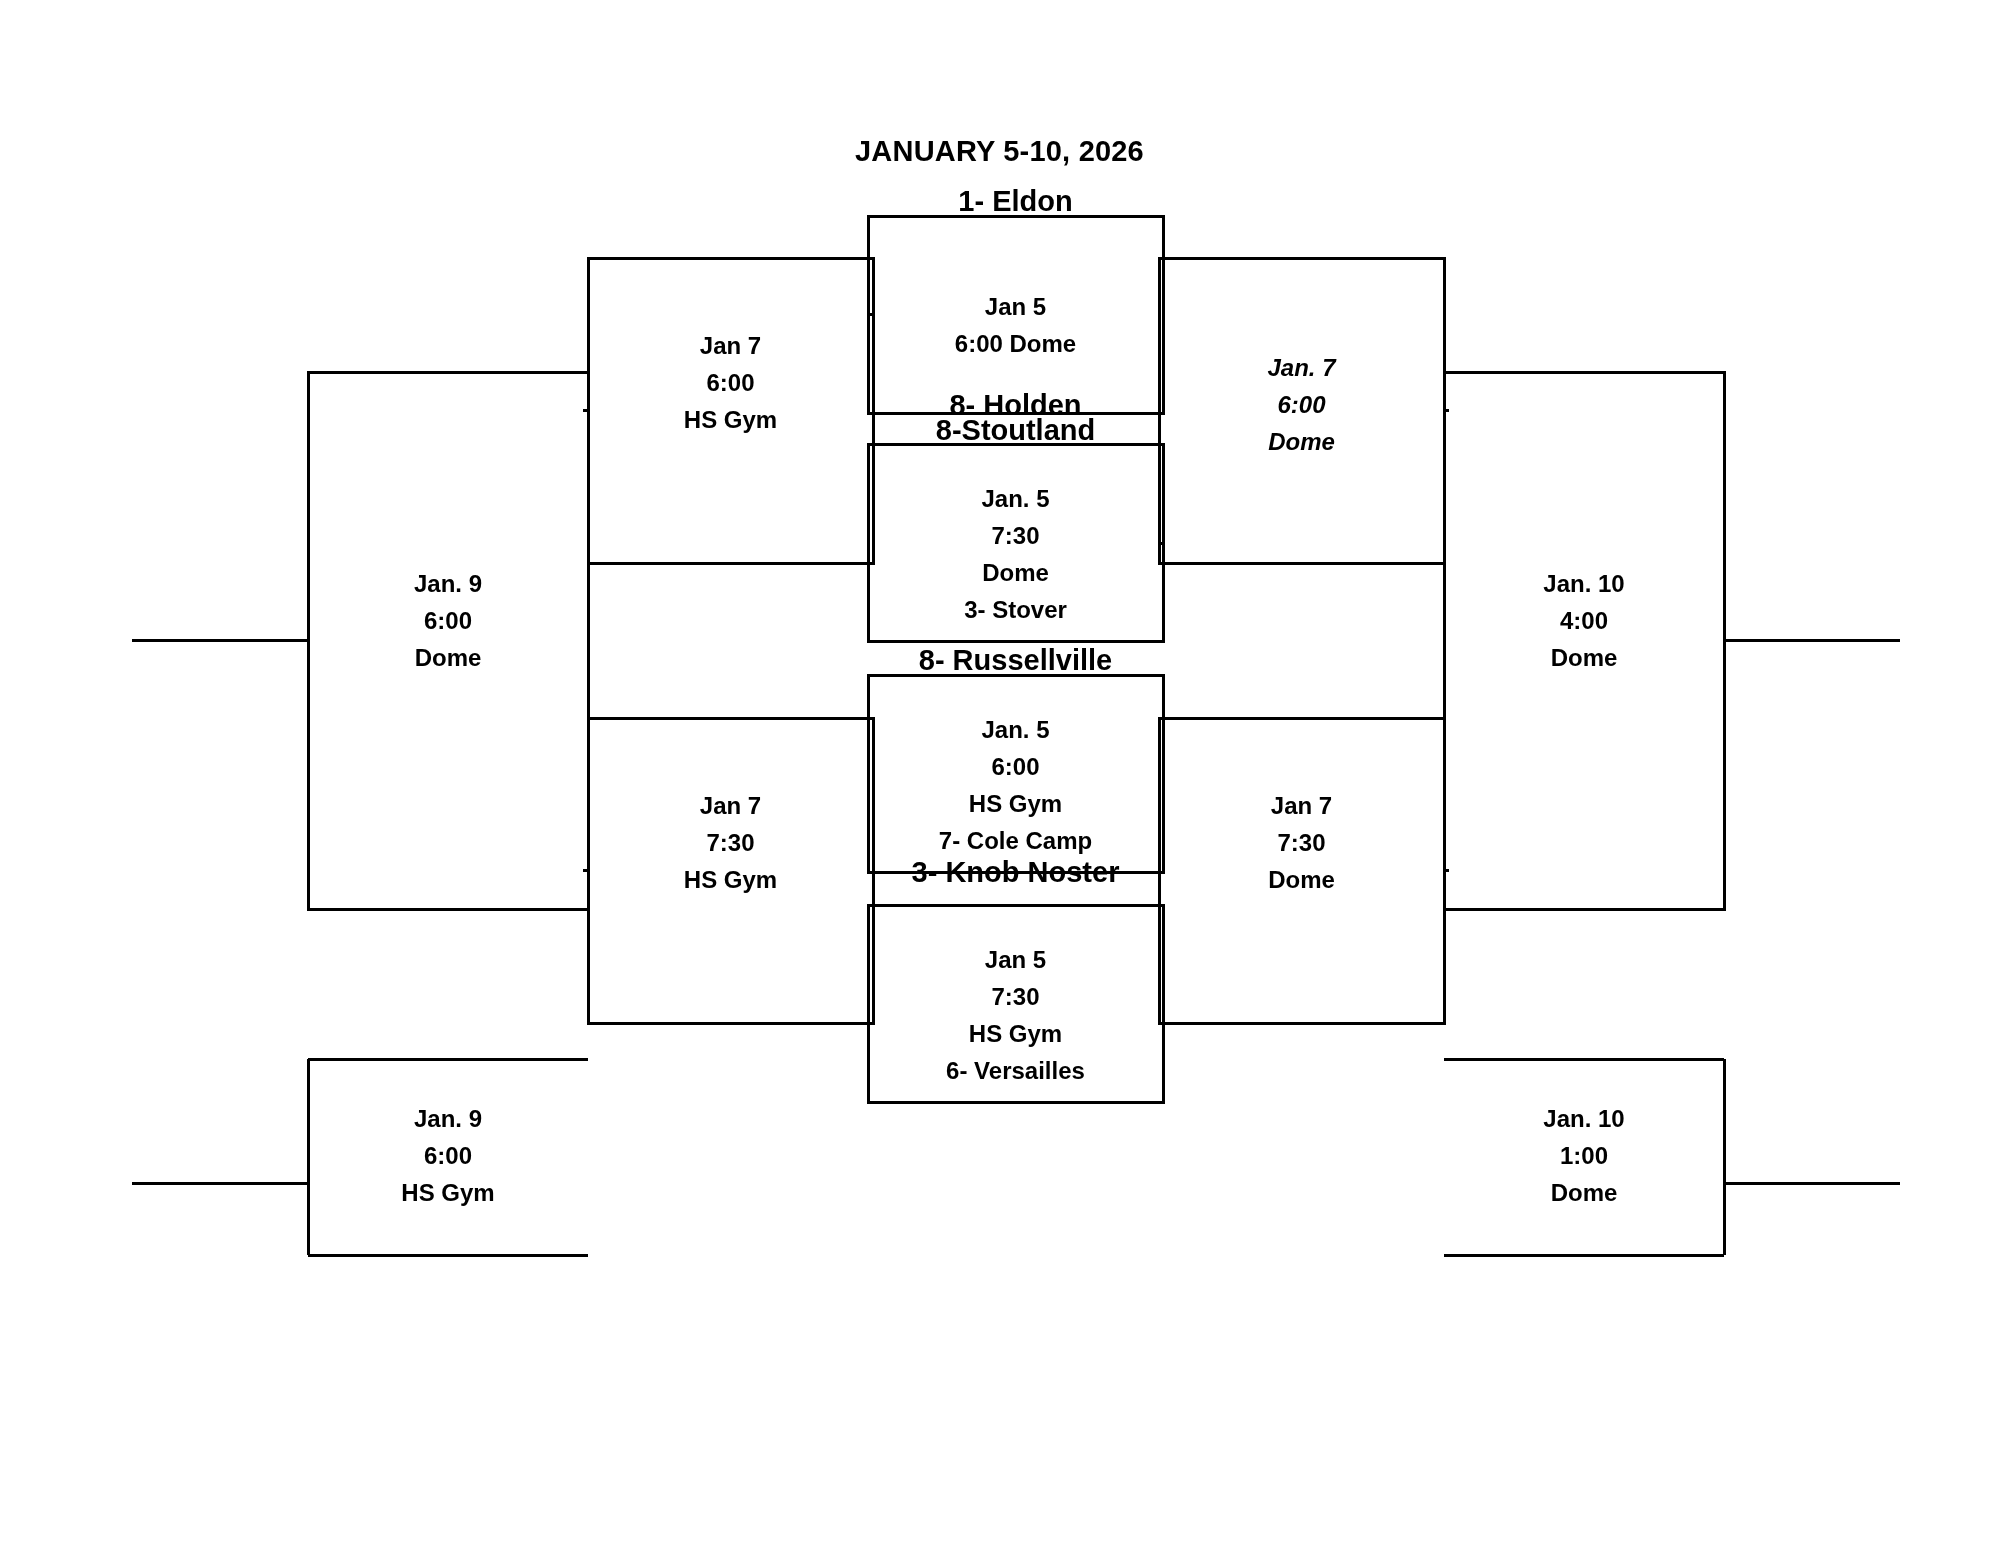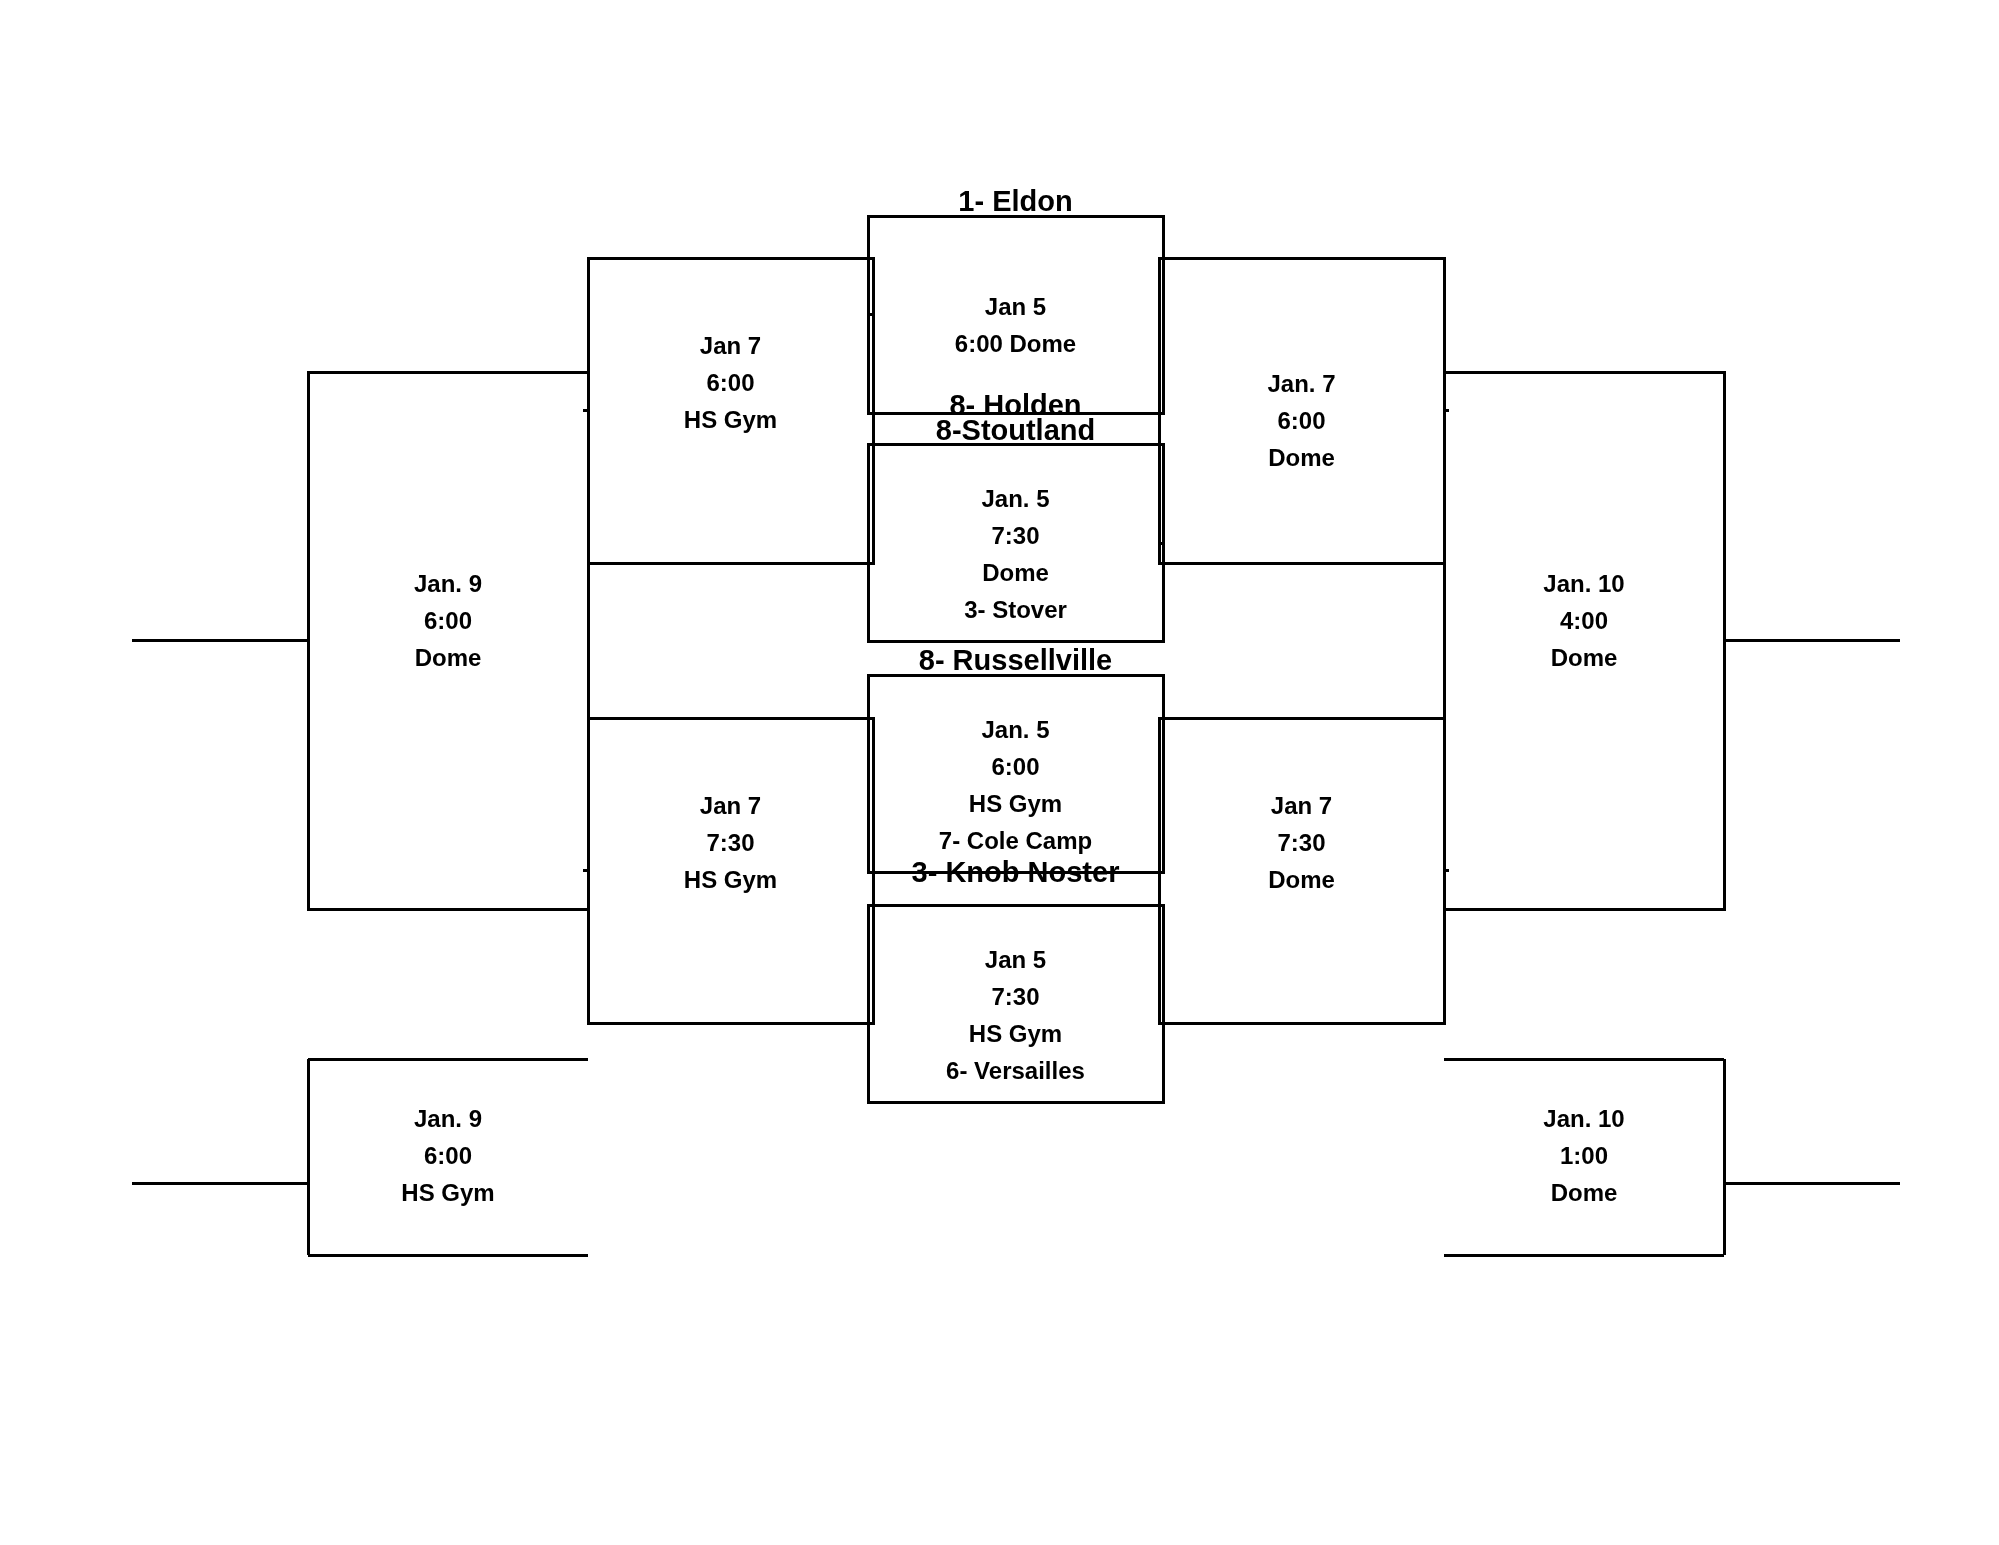--- a/index.html
+++ b/index.html
@@ -58,20 +58,21 @@
     font-size: 29px;
     white-space: nowrap;
     color: #000000;
   }
 </style>
 </head>
 <body>
 
 <div id="page">
 
+  <div class="title-line" id="title-2">JANUARY 5-10, 2026</div>
 
   <svg id="bracket-lines" viewBox="0 0 1999 1545" shape-rendering="crispEdges">
     <g stroke="#000000" stroke-width="3" fill="none">
 
       <rect x="868" y="216" width="295" height="197"></rect>
 
       <rect x="868" y="444" width="295" height="197"></rect>
 
       <rect x="868" y="675" width="295" height="197"></rect>
 
@@ -149,21 +150,21 @@
     <div>6:00</div>
     <div>HS Gym</div>
   </div>
 
   <div class="blk" style="left:588px; top:787px; width:285px;">
     <div>Jan 7</div>
     <div>7:30</div>
     <div>HS Gym</div>
   </div>
 
-  <div class="blk" style="left:1159px; top:365px; width:285px;">
+  <div class="blk" style="left:1159px; top:349px; width:285px;font-style:italic;">
     <div>Jan. 7</div>
     <div>6:00</div>
     <div>Dome</div>
   </div>
 
   <div class="blk" style="left:1159px; top:787px; width:285px;">
     <div>Jan 7</div>
     <div>7:30</div>
     <div>Dome</div>
   </div>

